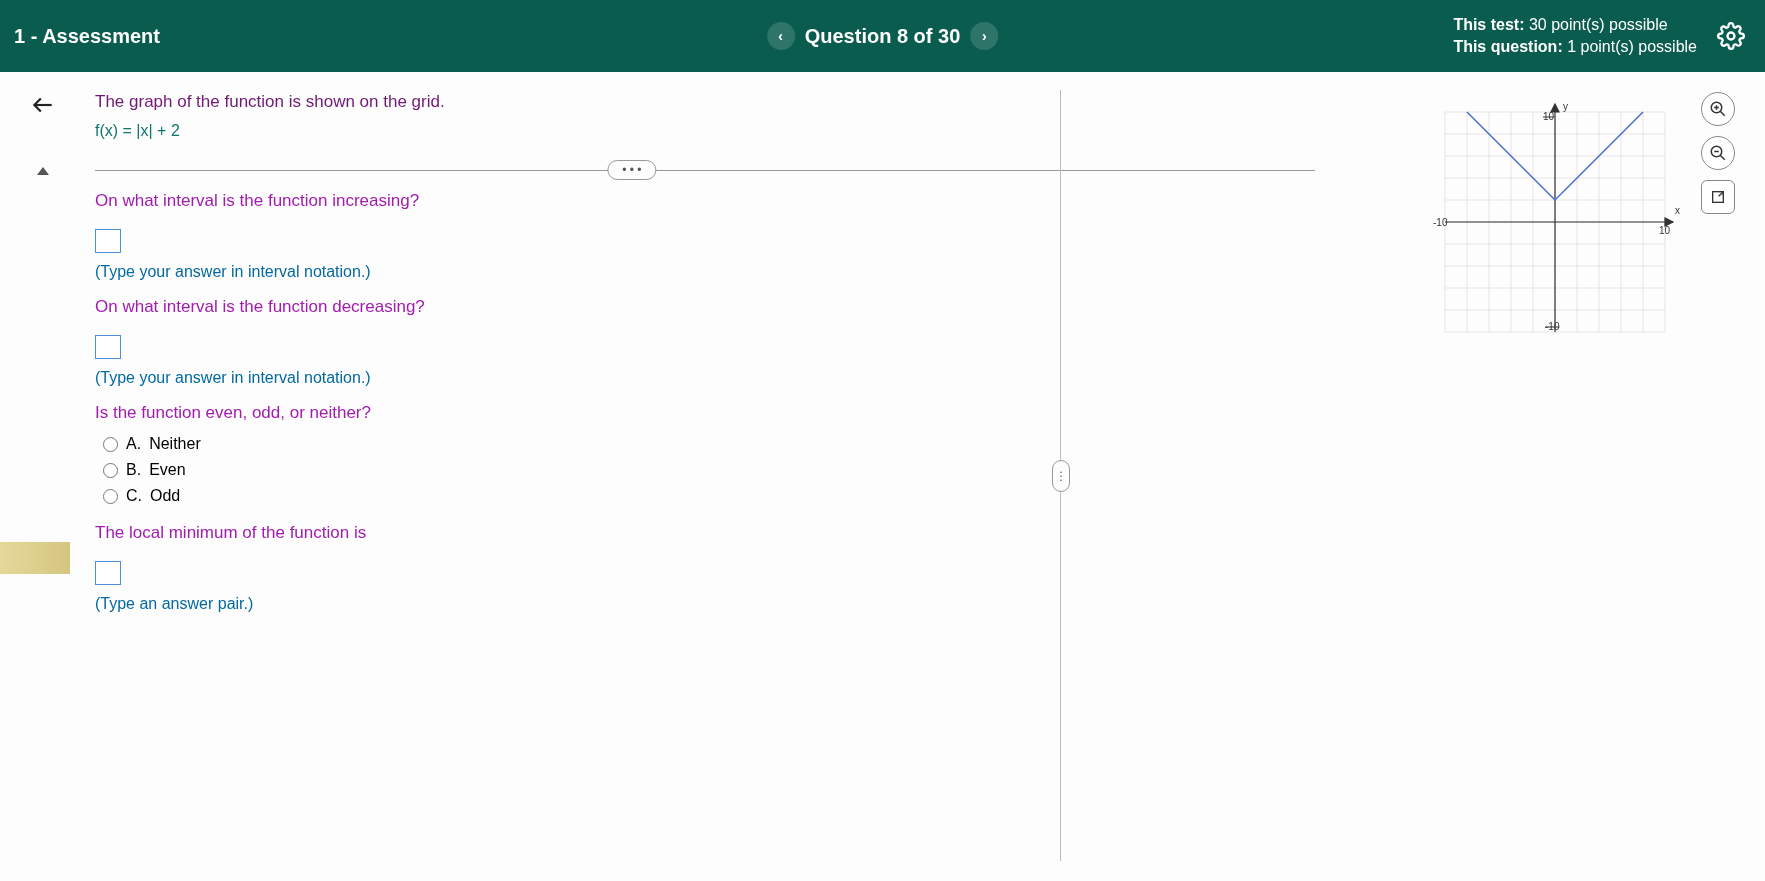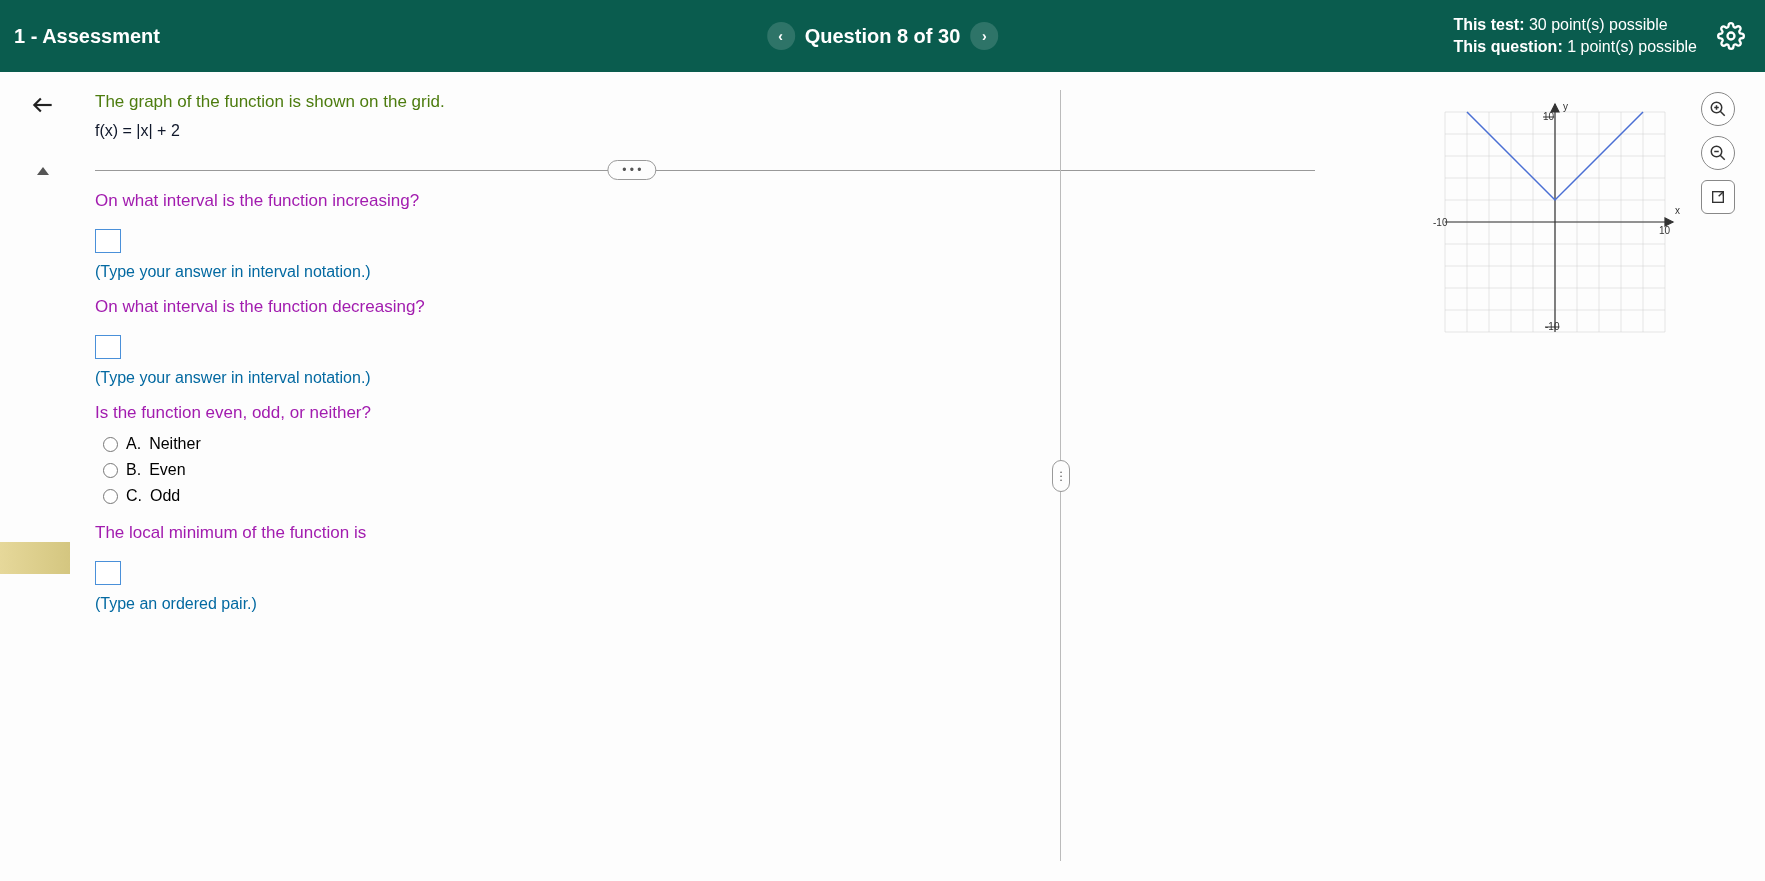--- a/index.html
+++ b/index.html
@@ -34,22 +34,22 @@
   position: absolute; top: 95px; left: 50%; transform: translateX(-50%);
   width: 0; height: 0; border-left: 6px solid transparent; border-right: 6px solid transparent;
   border-bottom: 8px solid #555; cursor: pointer;
 }
 .yellow-bar {
   position: absolute; left: 0; top: 470px; width: 70px; height: 32px;
   background: linear-gradient(90deg, #e6d89a, #d4c680);
 }
 
 .main-panel { flex: 1; padding: 20px 30px 20px 10px; position: relative; }
-.prompt-text { font-size: 17px; color: #4d7c0f; margin-bottom: 10px; }
-.formula { font-size: 16px; color: #0f172a; margin-bottom: 22px; }
+.prompt-text { font-size: 17px; color: #701a75; margin-bottom: 10px; }
+.formula { font-size: 16px; color: #0f766e; margin-bottom: 22px; }
 
 .hr-container { position: relative; margin: 30px 0 20px 0; }
 .hr-line { border: none; border-top: 1px solid #999; }
 .hr-pill {
   position: absolute; left: 44%; top: -10px; transform: translateX(-50%);
   border: 1px solid #999; border-radius: 12px; background: #fdfdfd;
   padding: 2px 14px; font-size: 12px; color: #555; cursor: pointer;
 }
 
 .question-block { font-size: 17px; color: #a21caf; margin-bottom: 12px; }
@@ -151,21 +151,21 @@
       </label>
       <label class="radio-row">
         <input type="radio" name="parity" style="">
         <span>C.</span>
         <span>Odd</span>
       </label>
     </div>
 
     <div class="question-block">The local minimum of the function is</div>
     <div class="answer-input"></div>
-    <div class="hint-text">(Type an ordered pair.)</div>
+    <div class="hint-text">(Type an answer pair.)</div>
   </div>
 
   <div class="divider-vertical"></div>
   <div class="vert-pill">•<br>•<br>•</div>
 
   <div class="right-panel">
     <div class="graph-tools">
       <div class="tool-btn">
         <svg width="18" height="18" viewBox="0 0 24 24" fill="none" stroke="#333" stroke-width="2">
             <circle cx="10" cy="10" r="7"></circle>

